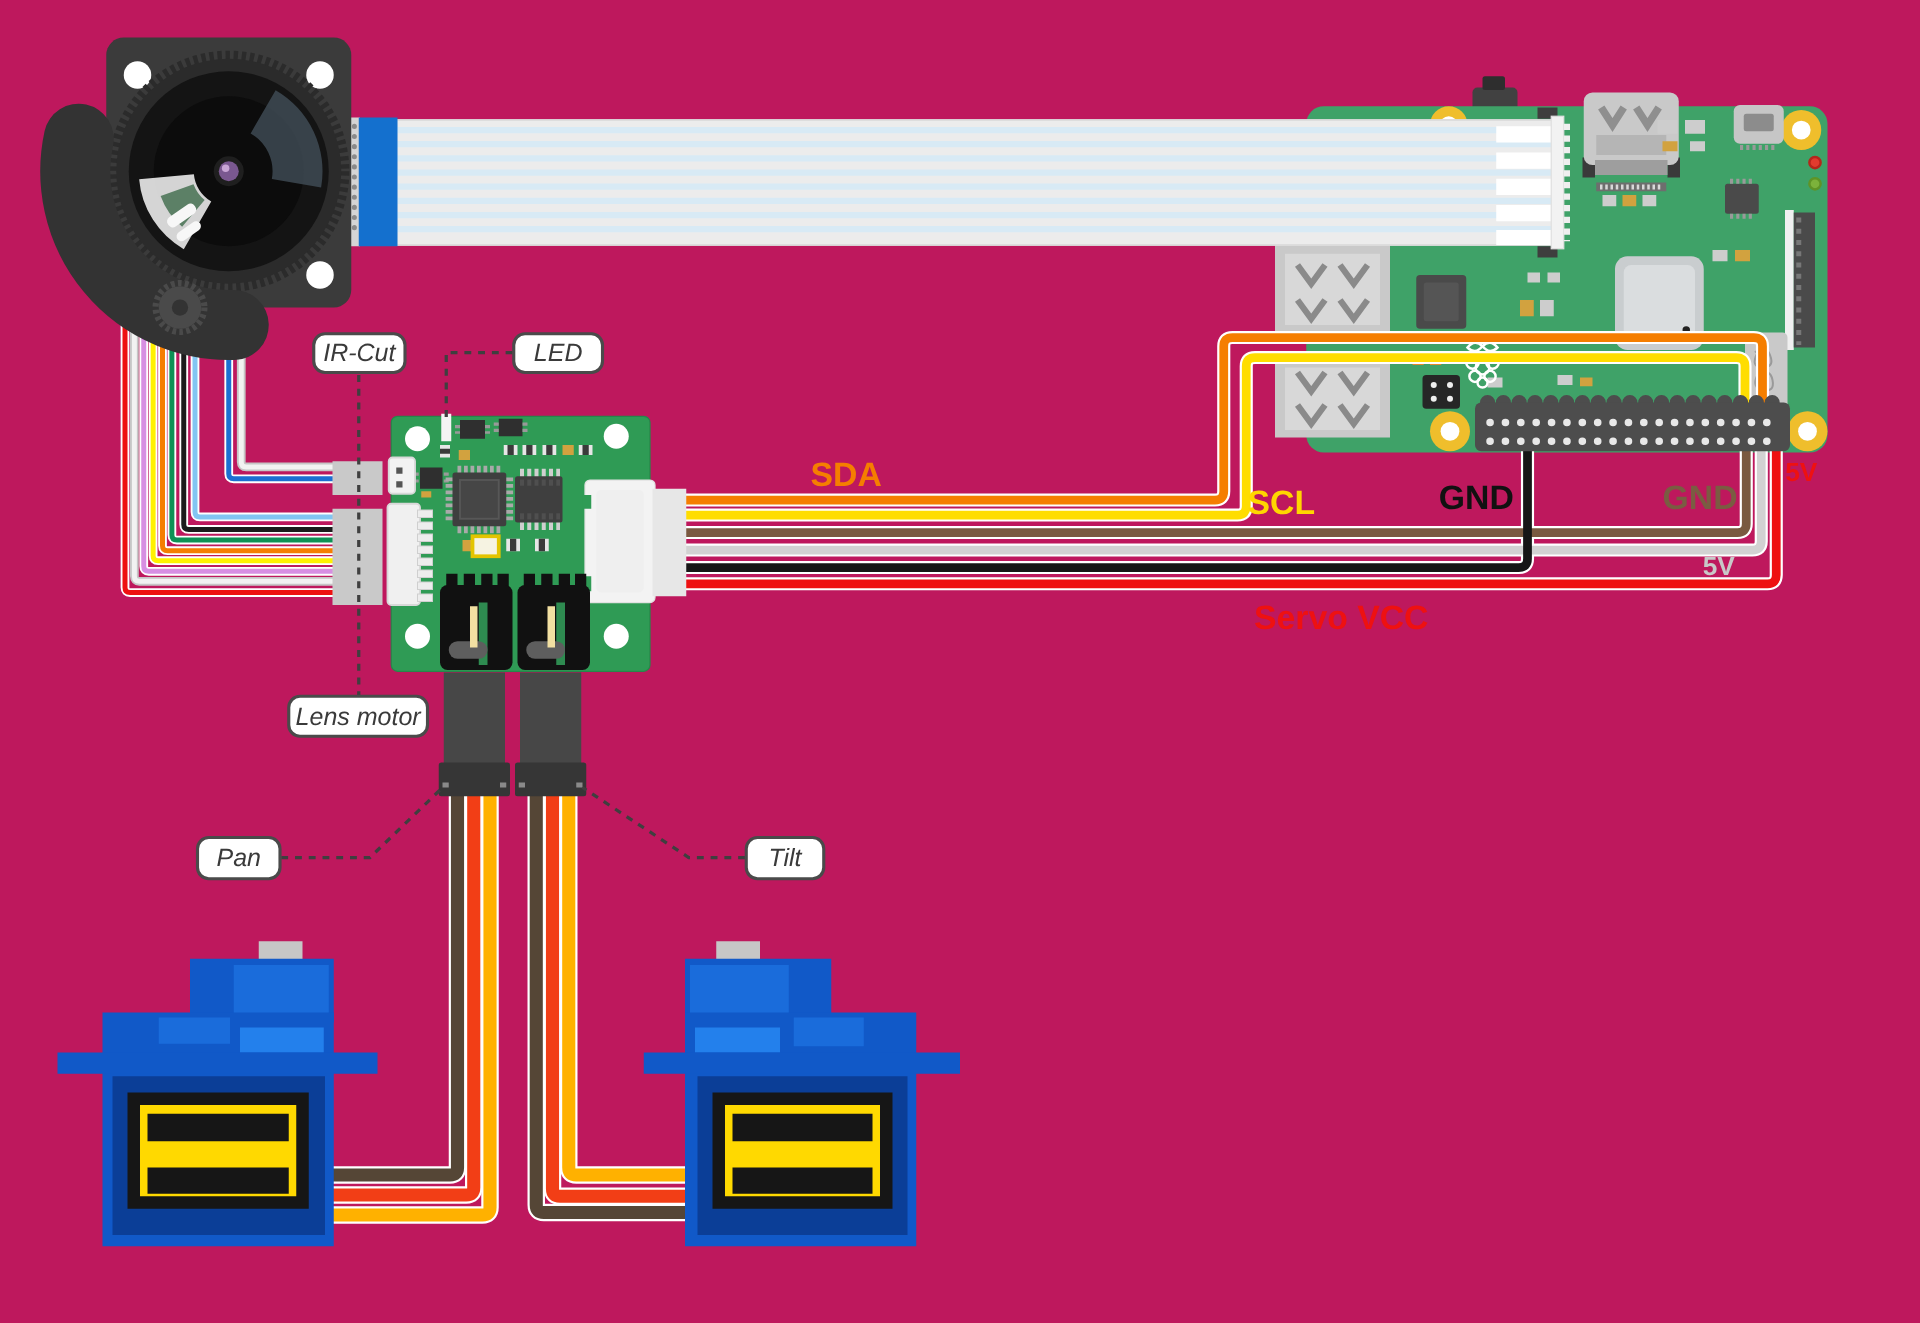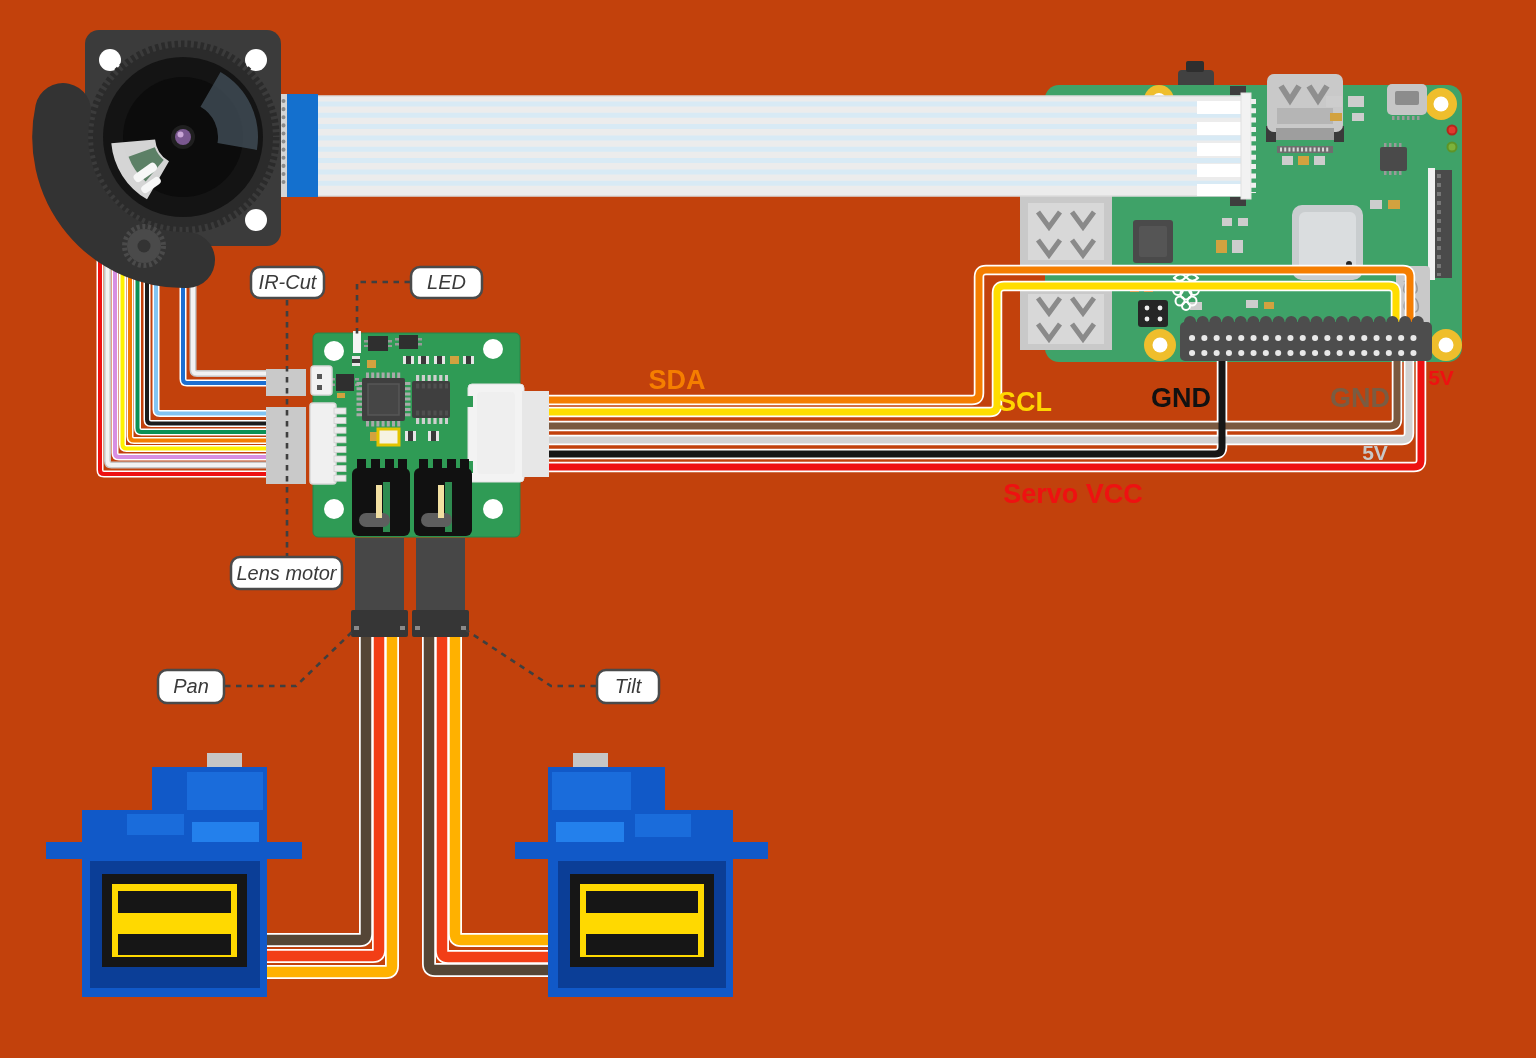--- a/index.html
+++ b/index.html
@@ -1,16 +1,16 @@
 <!DOCTYPE html>
 <html><head>
 <meta charset="utf-8">
 <style>
   html,body{margin:0;padding:0;background:#fff;}
-  .stage{width:1536px;height:1058px;position:relative;background:#c2410c;overflow:hidden;text-align:right;}
+  .stage{width:1536px;height:1058px;position:relative;background:#be185d;overflow:hidden;text-align:right;}
   svg{display:block;}
   text{font-family:"Liberation Sans","DejaVu Sans",sans-serif;}
   .boxlabel{font-style:italic;font-size:20px;fill:#3a3a3a;font-weight:500;}
   .wirelabel{font-weight:bold;font-size:27px;}
   .wirelabel-sm{font-weight:bold;font-size:21px;}
 </style>
 </head>
 <body>
 
 <div class="stage">

